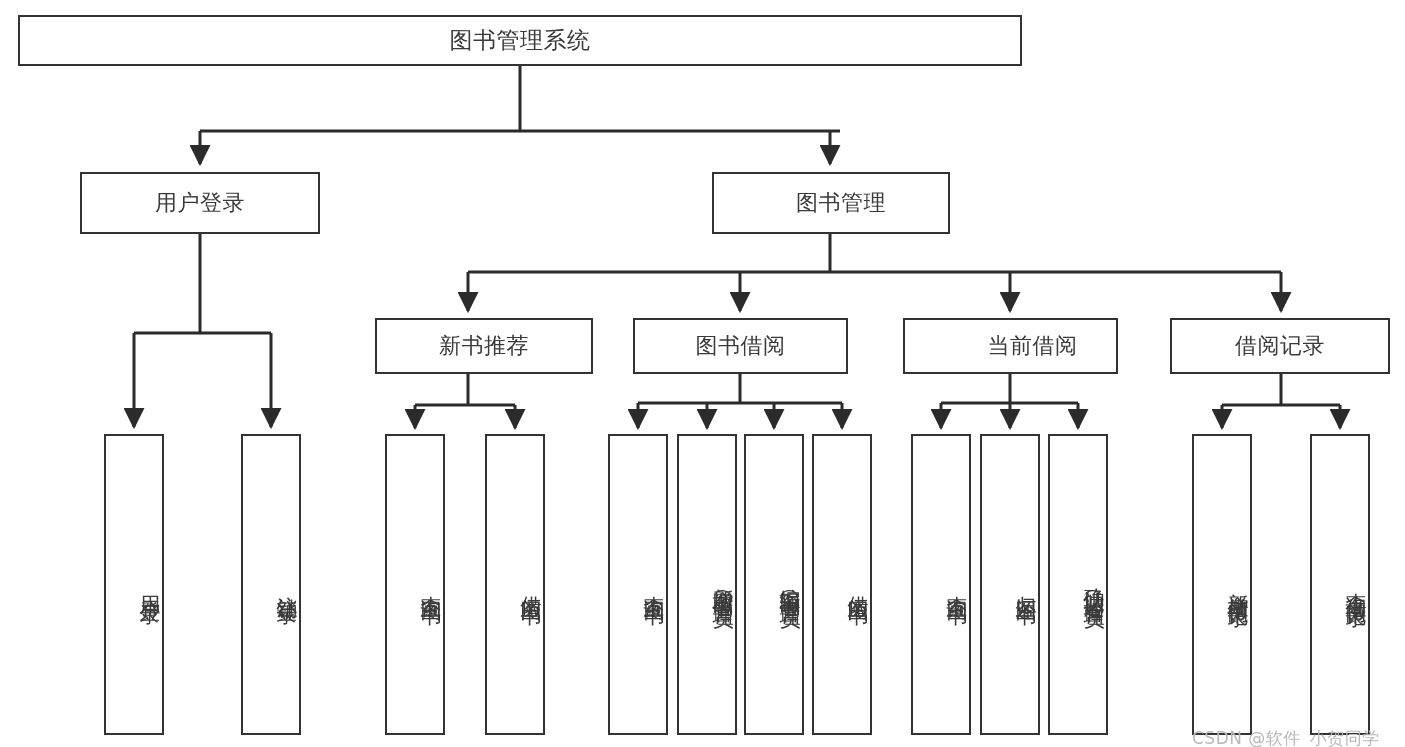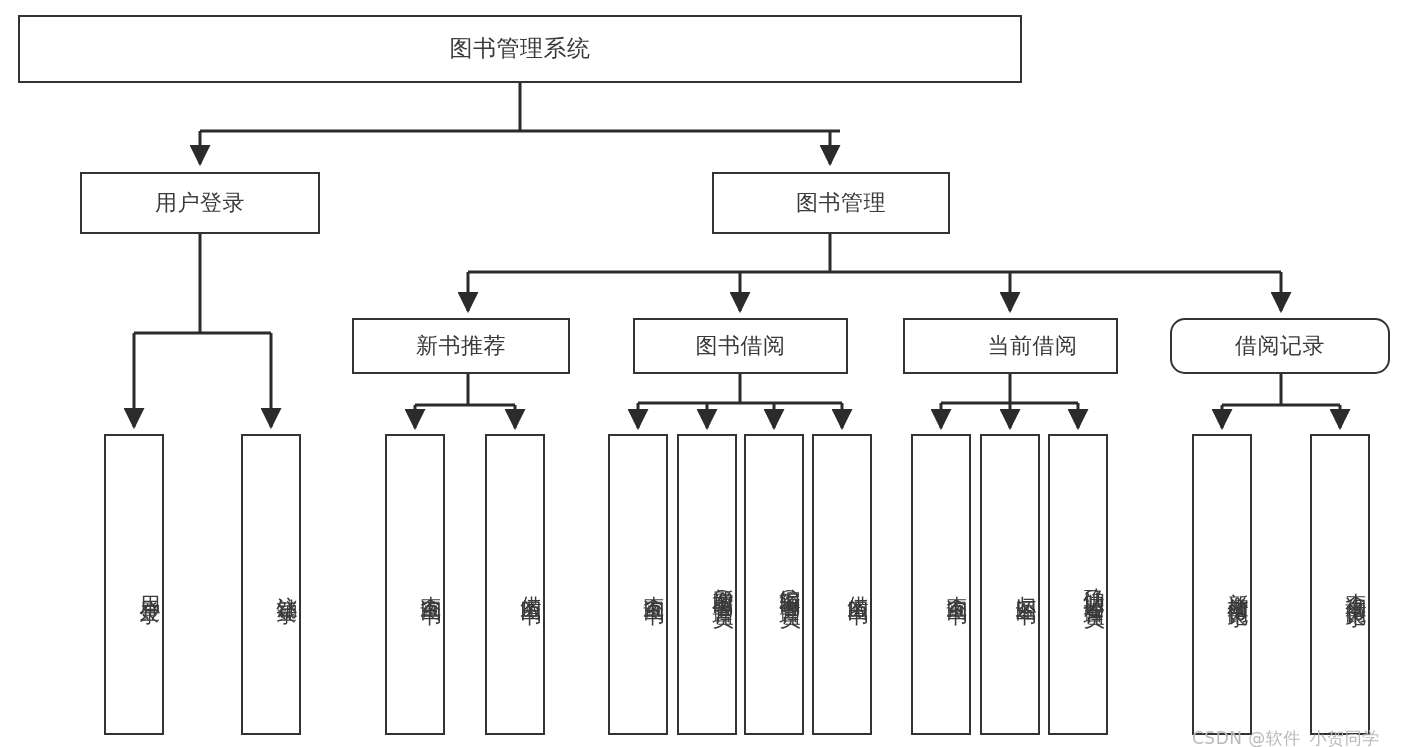--- a/index.html
+++ b/index.html
@@ -118,41 +118,41 @@
       <path d="M 1010 403 L 1010 428" marker-end="url(#arrow)"></path>
       <path d="M 1078 403 L 1078 428" marker-end="url(#arrow)"></path>
 
       <path d="M 1281 374 L 1281 405"></path>
       <path d="M 1222 405 L 1340 405"></path>
       <path d="M 1222 405 L 1222 428" marker-end="url(#arrow)"></path>
       <path d="M 1340 405 L 1340 428" marker-end="url(#arrow)"></path>
     </g>
   </svg>
 
-  <div class="node root h" style="left:18px; top:15px; width:1004px; height:68px;">
+  <div class="node root h" style="left:18px; top:15px; width:1004px; height:51px;">
     <span>图书管理系统</span>
   </div>
 
   <div class="node h" style="left:80px; top:172px; width:240px; height:62px;">
     <span>用户登录</span>
   </div>
   <div class="node h" style="left:712px; top:172px; width:238px; height:62px;padding-left:20px;">
     <span>图书管理</span>
   </div>
 
-  <div class="node h" style="left:352px; top:318px; width:218px; height:56px;">
+  <div class="node h" style="left:375px; top:318px; width:218px; height:56px;">
     <span>新书推荐</span>
   </div>
   <div class="node h" style="left:633px; top:318px; width:215px; height:56px;">
     <span>图书借阅</span>
   </div>
   <div class="node h" style="left:903px; top:318px; width:215px; height:56px;padding-left:44px;">
     <span>当前借阅</span>
   </div>
-  <div class="node h" style="left:1170px; top:318px; width:220px; height:56px;border-radius:15px;">
+  <div class="node h" style="left:1170px; top:318px; width:220px; height:56px;">
     <span>借阅记录</span>
   </div>
 
   <div class="node v" style="left:104px; top:434px; width:60px; height:301px;">
     <span class="vlabel">用户登录</span>
   </div>
   <div class="node v" style="left:241px; top:434px; width:60px; height:301px;">
     <span class="vlabel">注销登录</span>
   </div>
 

